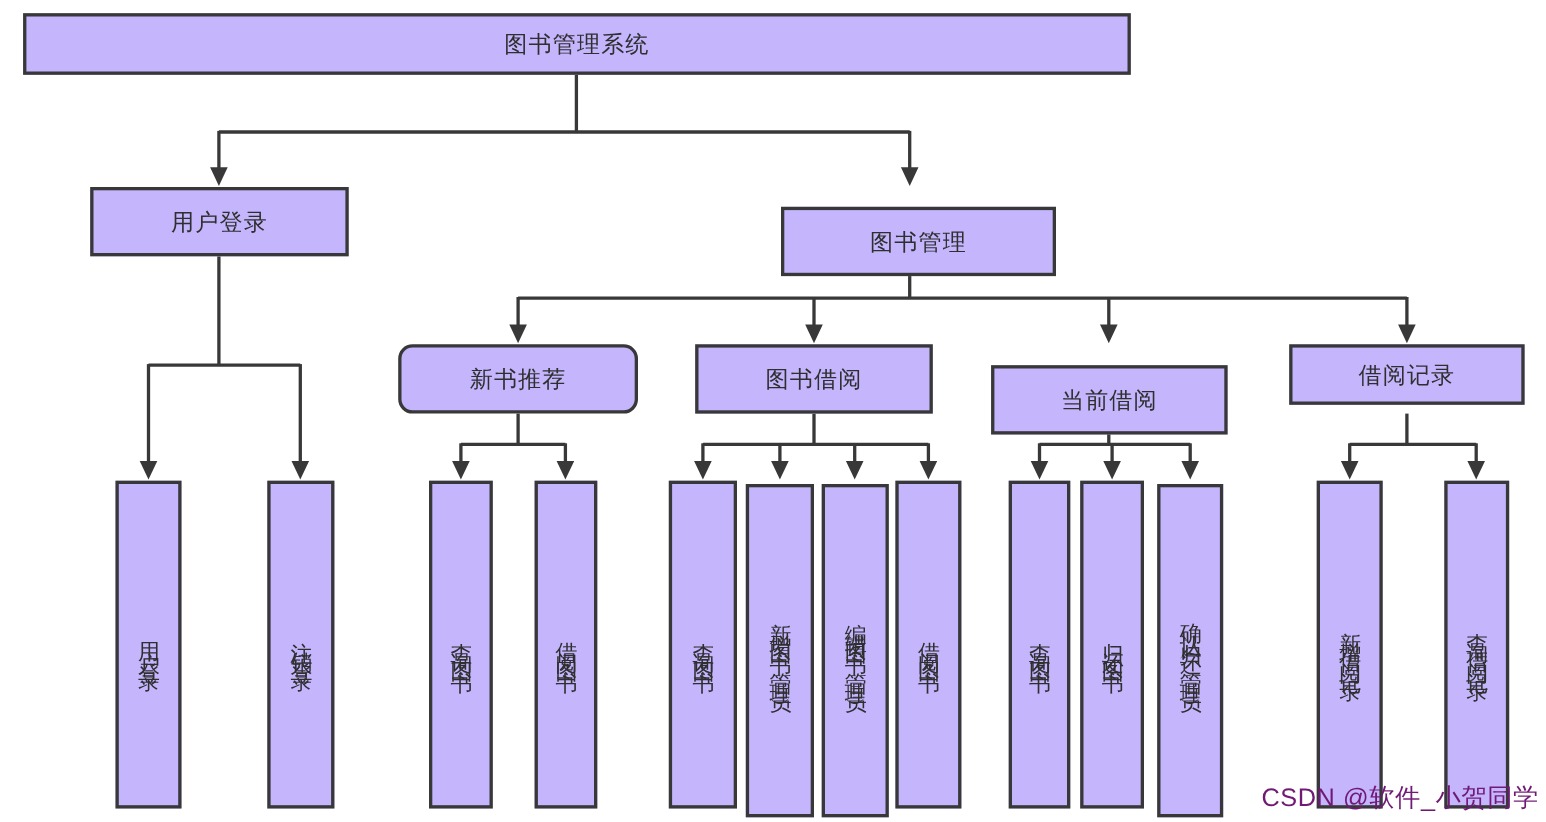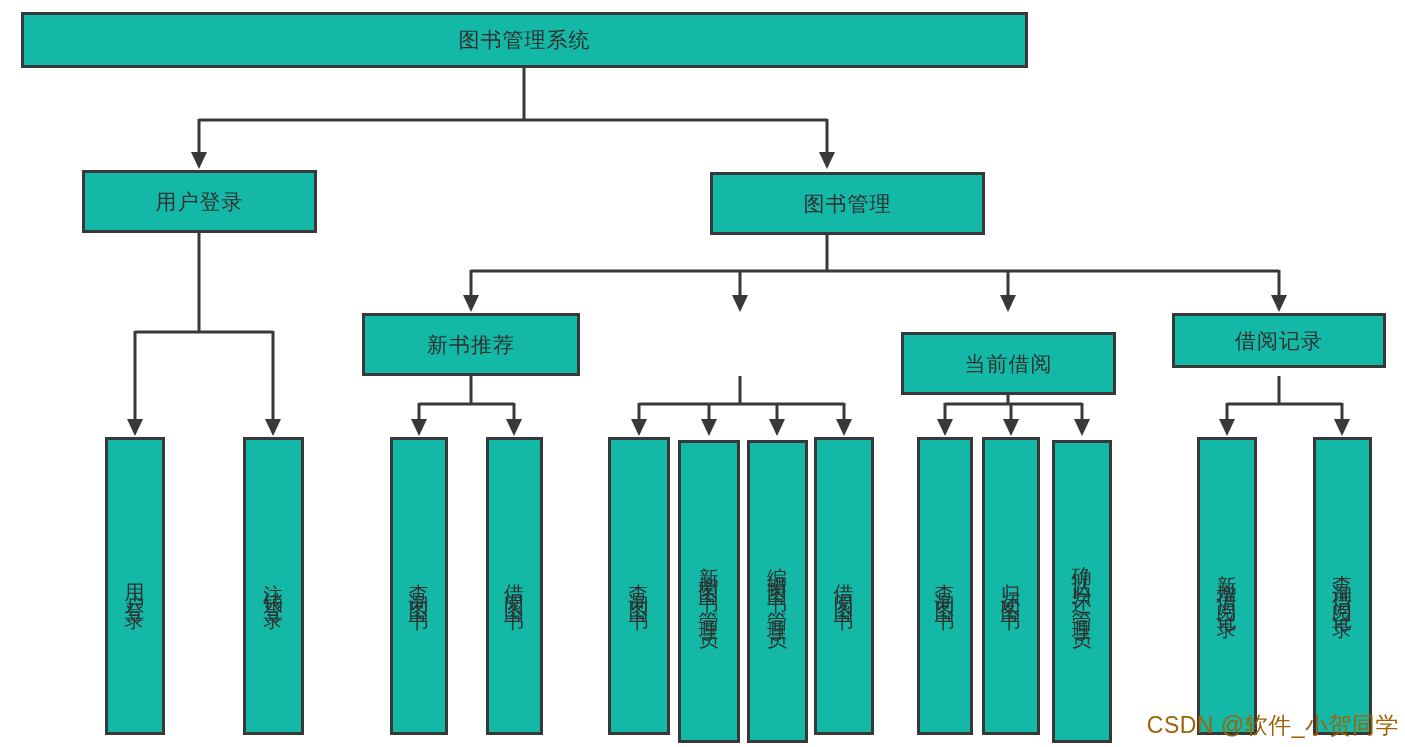--- a/index.html
+++ b/index.html
@@ -6,33 +6,33 @@
   #stage{
     position:relative;
     width:1405px;height:747px;
     background:#ffffff;
     overflow:hidden;
     font-family:"Liberation Sans", sans-serif;
   }
   #connectors{position:absolute;left:0;top:0;width:1405px;height:747px;}
   .box{
     position:absolute;box-sizing:border-box;
-    border:3px solid #383838;background:#14b8a6;
+    border:3px solid #383838;background:#c4b5fd;
     display:flex;align-items:center;justify-content:center;
   }
   .box .lbl{
     font-size:21px;color:#2f2f2f;letter-spacing:1px;white-space:nowrap;
   }
   .vbox .vlbl{
     writing-mode:vertical-rl;text-orientation:mixed;
     font-size:20px;color:#2f2f2f;letter-spacing:9px;line-height:1.1;
   }
   #watermark{
     position:absolute;right:6px;bottom:6px;
-    font-size:23px;color:#a16207;letter-spacing:0.5px;
+    font-size:23px;color:#701a75;letter-spacing:0.5px;
     pointer-events:none;white-space:nowrap;
   }
 </style>
 </head>
 <body>
 
 <div id="stage">
 
   <svg id="connectors" viewBox="0 0 1405 747" xmlns="http://www.w3.org/2000/svg">
     <g stroke="#383838" stroke-width="3" fill="none">
@@ -123,26 +123,29 @@
     </g>
   </svg>
 
   <div class="box" style="left:21px;top:12px;width:1007px;height:56px;">
     <span class="lbl">图书管理系统</span>
   </div>
 
   <div class="box" style="left:82px;top:170px;width:235px;height:63px;">
     <span class="lbl">用户登录</span>
   </div>
-  <div class="box" style="left:710px;top:172px;width:275px;height:63px;">
+  <div class="box" style="left:710px;top:188px;width:250px;height:63px;">
     <span class="lbl">图书管理</span>
   </div>
 
-  <div class="box" style="left:362px;top:313px;width:218px;height:63px;">
+  <div class="box" style="left:362px;top:313px;width:218px;height:63px;border-radius:13px;">
     <span class="lbl">新书推荐</span>
+  </div>
+  <div class="box" style="left:632px;top:313px;width:216px;height:63px;">
+    <span class="lbl">图书借阅</span>
   </div>
   <div class="box" style="left:901px;top:332px;width:215px;height:63px;">
     <span class="lbl">当前借阅</span>
   </div>
   <div class="box" style="left:1172px;top:313px;width:214px;height:55px;">
     <span class="lbl">借阅记录</span>
   </div>
 
   <div class="box vbox" style="left:105px;top:437px;width:60px;height:298px;">
     <span class="vlbl">用户登录</span>

